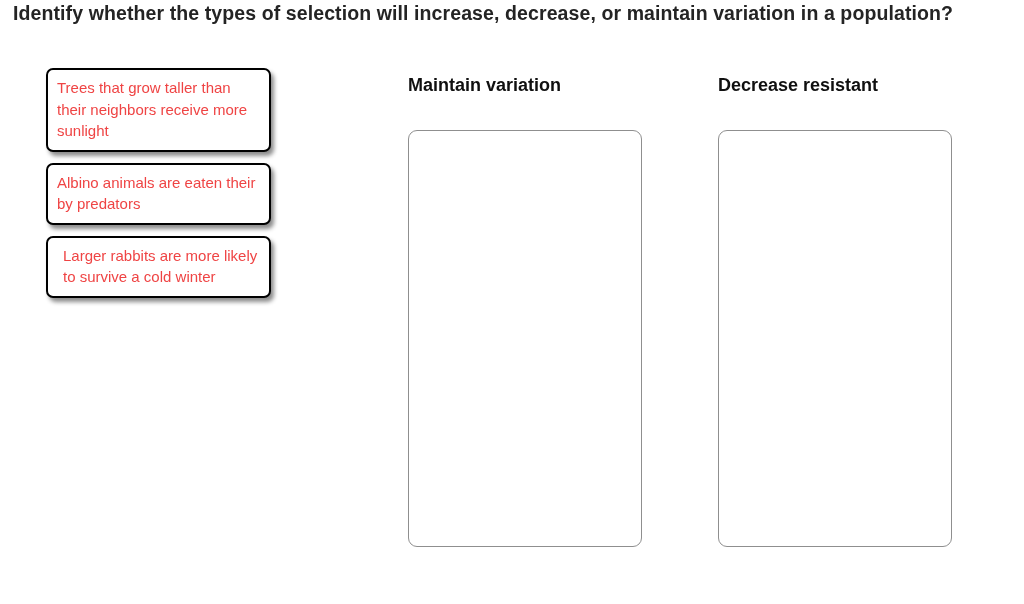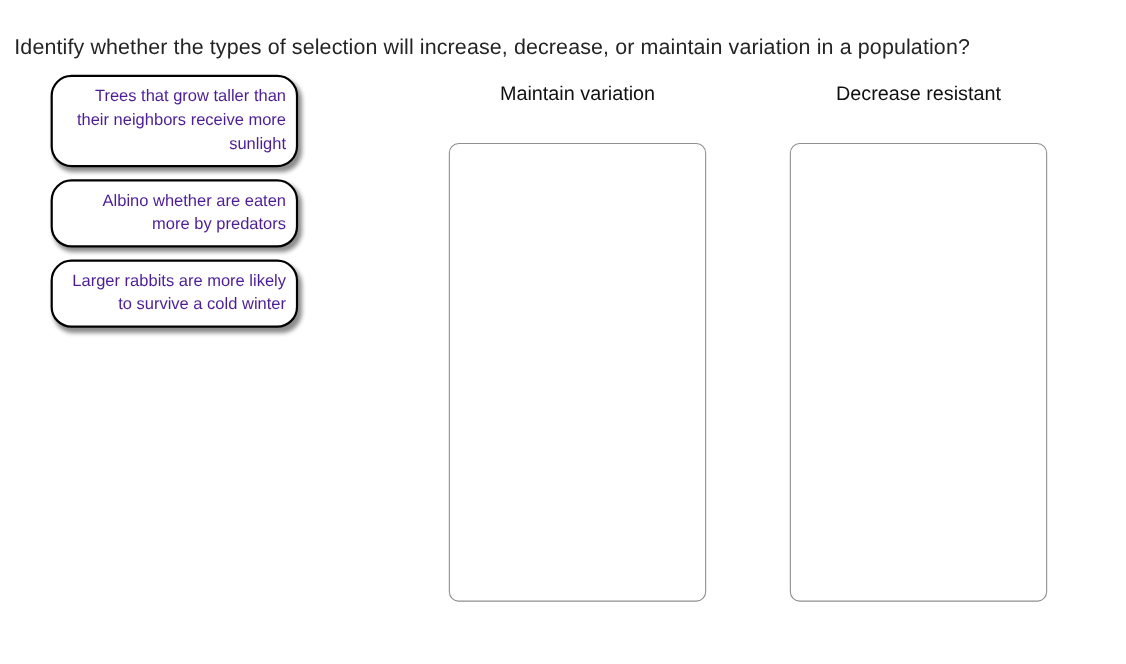--- a/index.html
+++ b/index.html
@@ -13,72 +13,71 @@
     position: relative;
     overflow: hidden;
     font-family: "Liberation Sans", sans-serif;
     -webkit-font-smoothing: antialiased;
   }
 
   
   #prompt {
     position: absolute;
     left: 13px;
-    top: 30px;
+    top: 0;
     width: 995px;
     font-size: 19.5px;
     line-height: 26px;
     color: #242424;
-    font-weight: 400;
+    font-weight: 700;
     letter-spacing: 0.1px;
     white-space: nowrap;
   }
 
   
   #cards {
     position: absolute;
     left: 46px;
     top: 68px;
     width: 225px;
   }
   .card {
     position: relative;
     box-sizing: border-box;
     width: 225px;
     background: #ffffff;
     border: 2px solid #000000;
-    border-radius: 19px;
+    border-radius: 7px;
     box-shadow: 3px 4px 4px rgba(0,0,0,0.45);
-    color: #4c1d95;
+    color: #ef4444;
     font-size: 15px;
     line-height: 21.5px;
-    text-align: right;
+    text-align: left;
     padding: 7px 9px 8px 9px;
     margin-bottom: 11px;
     cursor: move;
     user-select: none;
   }
   .card:last-child { margin-bottom: 0; padding-left: 15px; }
 
   
   .dropcol {
     position: absolute;
     top: 74px;
     width: 234px;
   }
   #col-maintain { left: 408px; }
   #col-decrease { left: 718px; }
 
   .dropzone-label {
     font-size: 18px;
     line-height: 22px;
     color: #101010;
-    text-align: center;
     margin: 0 0 34px 0;
-    font-weight: 400;
+    font-weight: 700;
     white-space: nowrap;
   }
   .dropzone {
     box-sizing: border-box;
     width: 234px;
     height: 417px;
     background: #ffffff;
     border: 1px solid #8f8f8f;
     border-radius: 9px;
   }
@@ -89,21 +88,21 @@
 <div id="prompt">Identify whether the types of selection will increase, decrease, or maintain variation in a population?</div>
 
 <div id="cards">
 
   <div class="card">
     <span>Trees that grow taller than their neighbors receive more sunlight</span>
   </div>
 
 
   <div class="card">
-    <span>Albino whether are eaten more by predators</span>
+    <span>Albino animals are eaten their by predators</span>
   </div>
 
   <div class="card">
     <span>Larger rabbits are more likely to survive a cold winter</span>
   </div>
 
 </div>
 
 <div class="dropcol" id="col-maintain">
   <div class="dropzone-label">Maintain variation</div>

